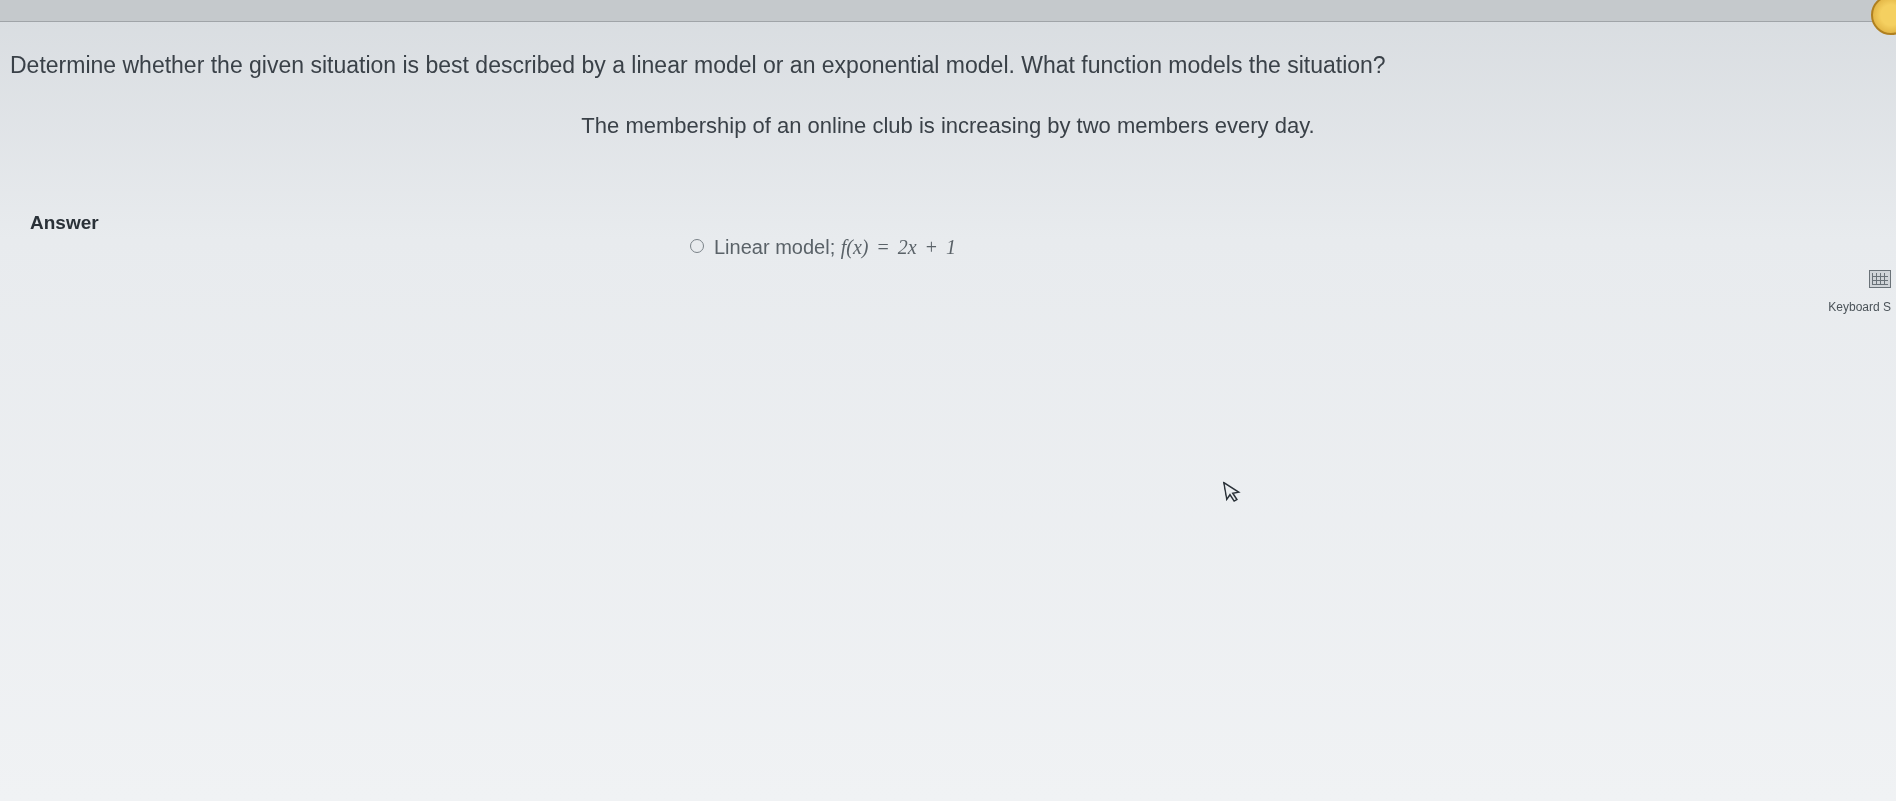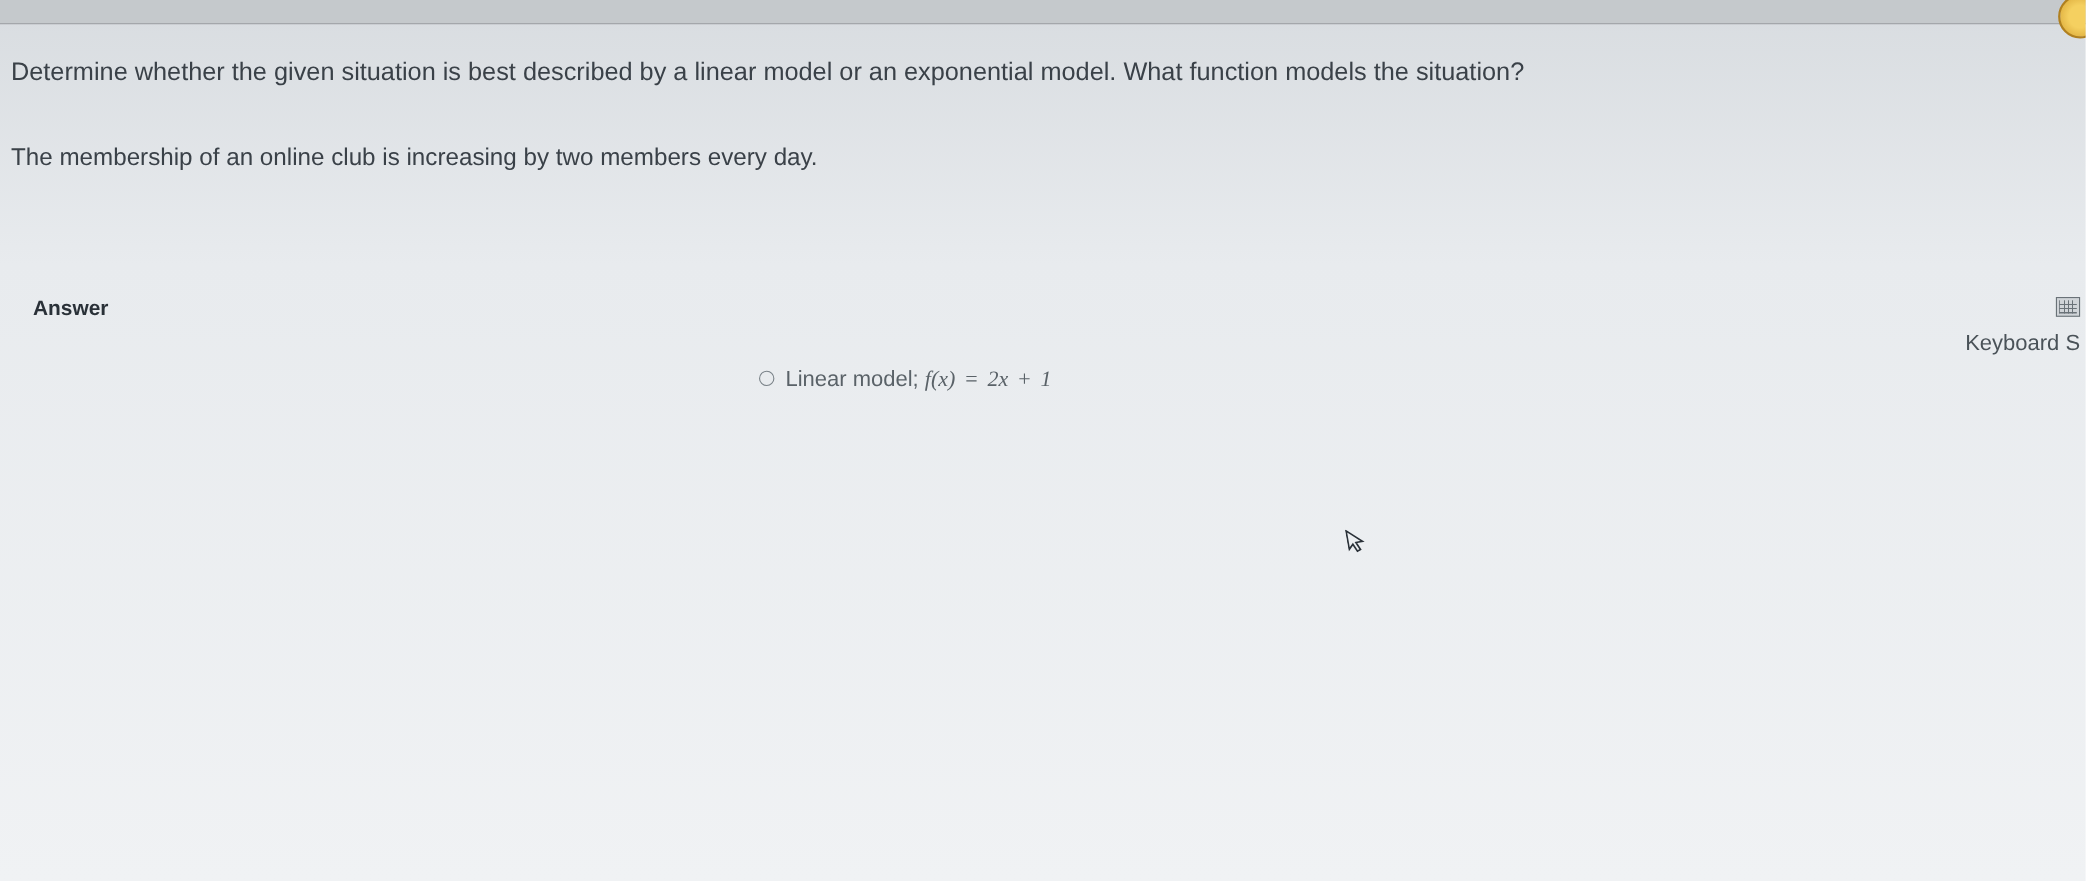--- a/index.html
+++ b/index.html
@@ -20,35 +20,34 @@
       background: #c5c9cc;
       border-bottom: 1px solid #a0a4a8;
     }
     .content {
       padding: 30px 10px 20px 10px;
     }
     .question-text {
       font-size: 23px;
       color: #3a4148;
       font-weight: 400;
-      margin-bottom: 47px;
+      margin-bottom: 30px;
     }
     .scenario {
-      text-align: left;
+      text-align: center;
       font-size: 22px;
       color: #3a4148;
-      margin-bottom: 111px;
+      margin-bottom: 70px;
       line-height: 1.5;
     }
     .answer-label {
       font-size: 19px;
       font-weight: bold;
       color: #2a3138;
       margin-left: 20px;
-      margin-bottom: 40px;
     }
     .keyboard-area {
       position: absolute;
       right: 0;
       top: 270px;
       text-align: right;
       padding-right: 5px;
     }
     .keyboard-icon {
       display: inline-block;
@@ -63,21 +62,21 @@
       content: "";
       position: absolute;
       top: 2px;
       left: 2px;
       right: 2px;
       bottom: 2px;
       background: repeating-linear-gradient(90deg, #6a7278 0 1px, transparent 1px 4px),
                   repeating-linear-gradient(0deg, #6a7278 0 1px, transparent 1px 4px);
     }
     .keyboard-text {
-      font-size: 20px;
+      font-size: 12px;
       color: #4a5258;
     }
     .options {
       display: flex;
       flex-direction: column;
       align-items: flex-start;
       gap: 24px;
       margin-left: 680px;
     }
     .option {

